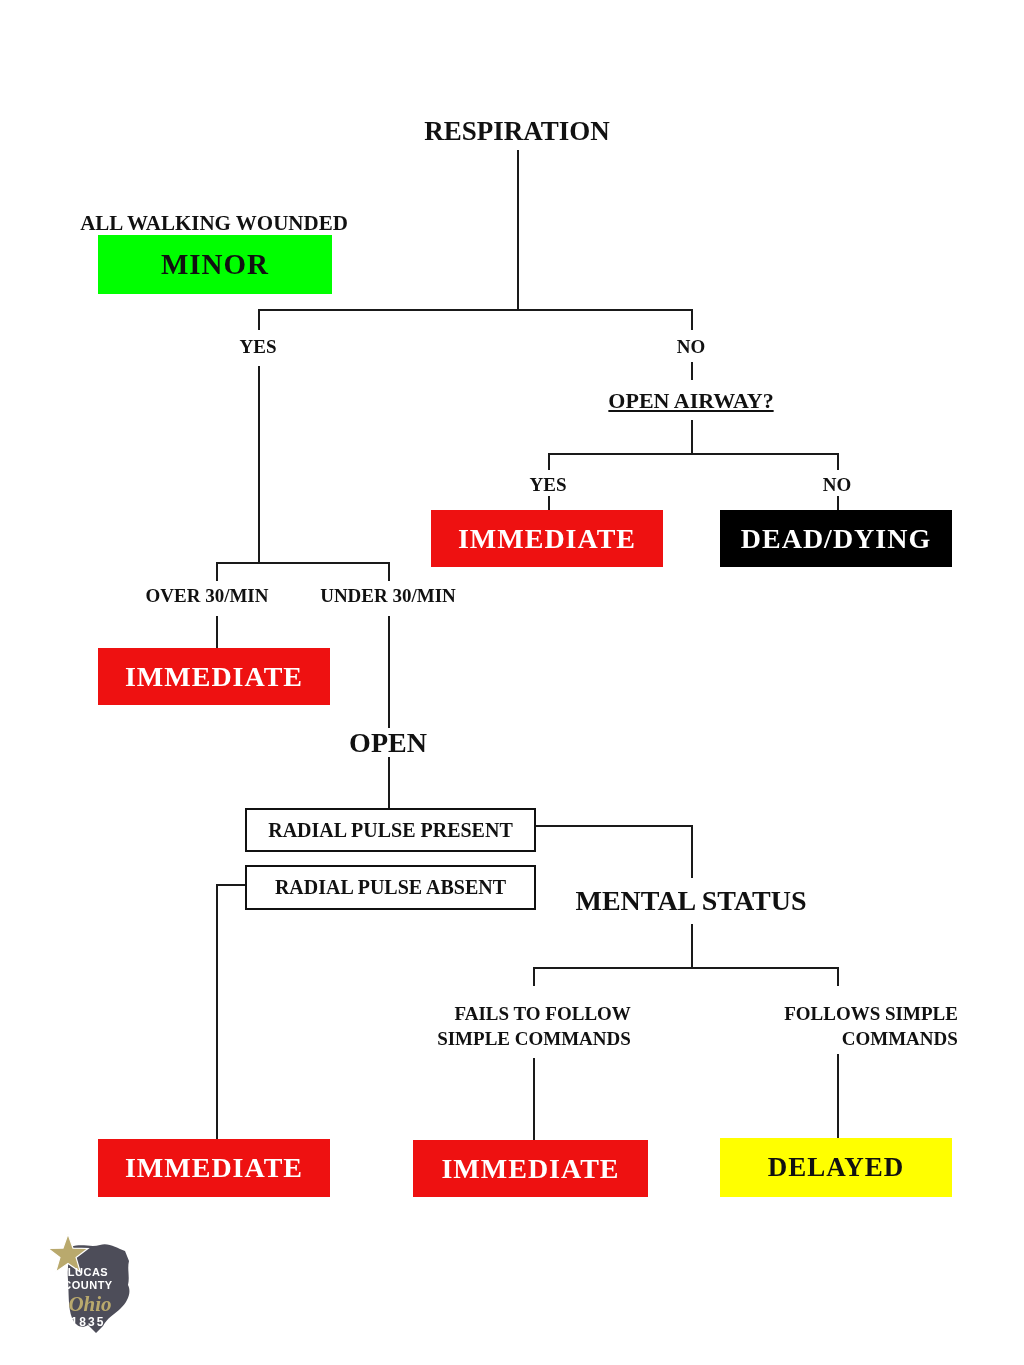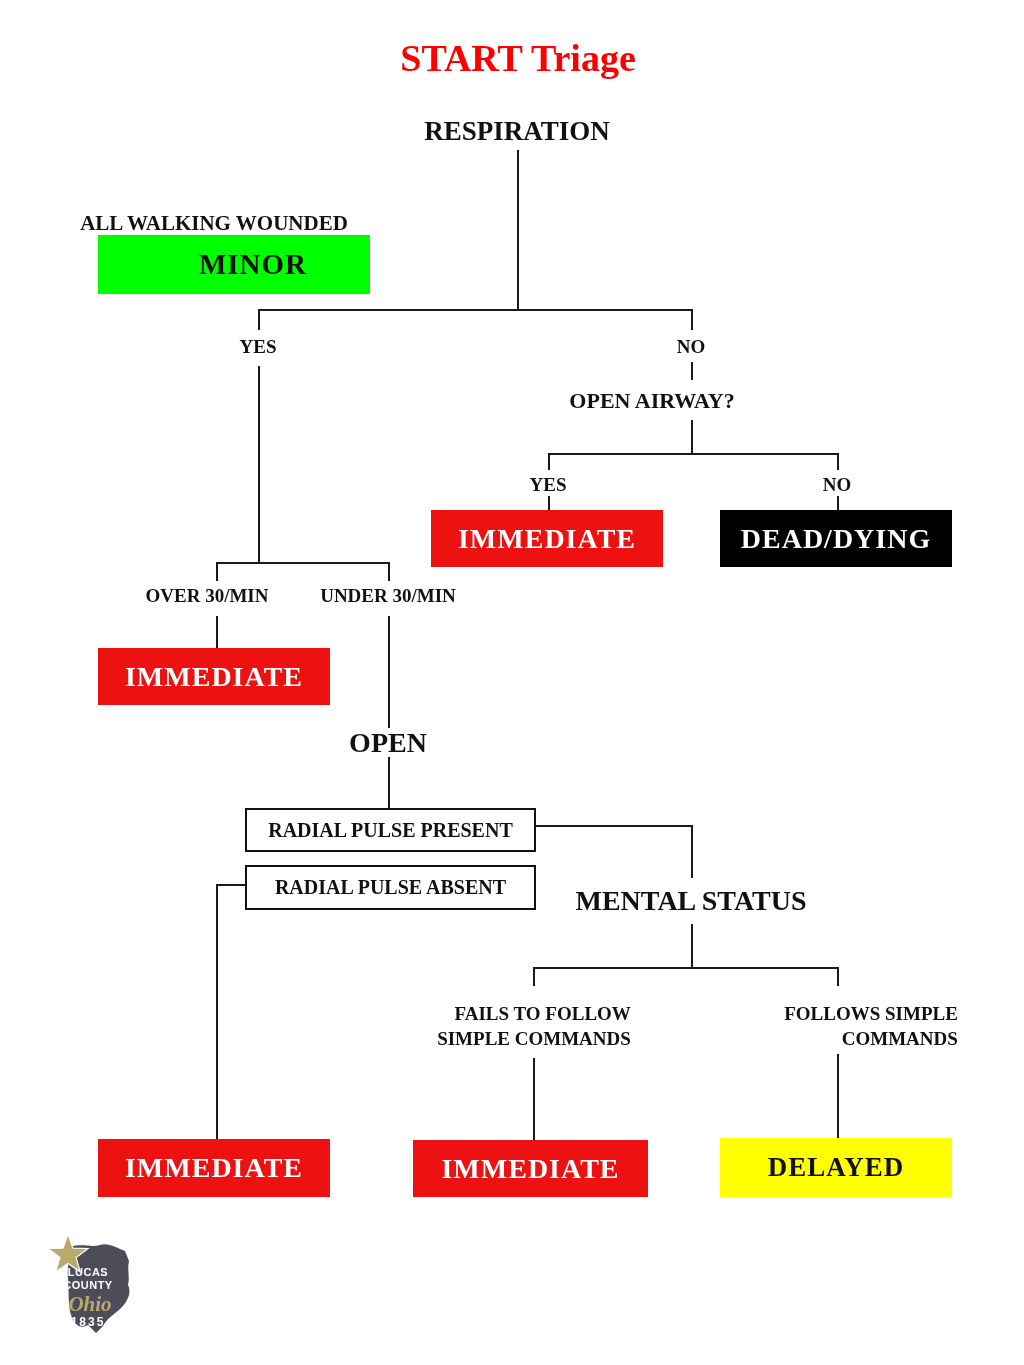--- a/index.html
+++ b/index.html
@@ -16,33 +16,32 @@
     font-weight:700;letter-spacing:1px;white-space:nowrap;
   }
   .white-t{color:#ffffff;}
   .outline{background:#ffffff;border:2px solid #111;letter-spacing:0;}
   .f19{font-size:19px;}
   .f20{font-size:20px;}
   .f21{font-size:21px;margin-top:8px;}
   .f22{font-size:22px;}
   .f27{font-size:27px;}
   .f28{font-size:28px;}
-  .f29{font-size:29px;padding-left:38px;}
+  .f29{font-size:29px;}
   .title{font-size:38px;letter-spacing:0;}
   .two-line span{display:block;line-height:25px;text-align:right;}
   .logo{position:absolute;left:44px;top:1234px;width:96px;height:102px;}
   .logo text{font-family:"Liberation Sans","DejaVu Sans",sans-serif;font-weight:700;}
   .logo .script{font-family:"Liberation Serif","DejaVu Serif",serif;font-style:italic;font-weight:700;}
 </style>
 </head>
 <body>
 
 <div class="page">
 
-  <div class="cx title" style="left: 518px; top: 36px; color: rgb(255, 0, 0);">START Triage</div>
 
   <div class="cx f27" style="left:517px;top:116px;">RESPIRATION</div>
   <div class="cx f21" style="left:214px;top:203px;">ALL WALKING WOUNDED</div>
 
   <div class="line v" style="left:517px;top:150px;height:160px;"></div>
   <div class="line h" style="left:258px;top:309px;width:435px;"></div>
   <div class="line v" style="left:258px;top:309px;height:21px;"></div>
   <div class="line v" style="left:691px;top:309px;height:21px;"></div>
   <div class="line v" style="left:258px;top:366px;height:196px;"></div>
   <div class="line v" style="left:691px;top:362px;height:18px;"></div>
@@ -64,21 +63,21 @@
   <div class="line v" style="left:216px;top:884px;height:255px;"></div>
   <div class="line v" style="left:691px;top:924px;height:44px;"></div>
   <div class="line h" style="left:533px;top:967px;width:306px;"></div>
   <div class="line v" style="left:533px;top:967px;height:19px;"></div>
   <div class="line v" style="left:837px;top:967px;height:19px;"></div>
   <div class="line v" style="left:533px;top:1058px;height:82px;"></div>
   <div class="line v" style="left:837px;top:1054px;height:84px;"></div>
 
   <div class="cx f19" style="left:258px;top:336px;">YES</div>
   <div class="cx f19" style="left:691px;top:336px;">NO</div>
-  <div class="cx f22" style="left:652px;top:388px;">OPEN AIRWAY?</div>
+  <div class="cx f22" style="left:691px;top:388px;text-decoration:underline;">OPEN AIRWAY?</div>
   <div class="cx f19" style="left:548px;top:474px;">YES</div>
   <div class="cx f19" style="left:837px;top:474px;">NO</div>
   <div class="cx f19" style="left:207px;top:585px;">OVER 30/MIN</div>
   <div class="cx f19" style="left:388px;top:585px;">UNDER 30/MIN</div>
   <div class="cx f28" style="left:388px;top:727px;">OPEN</div>
   <div class="cx f28" style="left:691px;top:885px;">MENTAL STATUS</div>
 
   <div class="cx f19 two-line" style="left:534px;top:1001px;">
     <span>FAILS TO FOLLOW</span>
     <span>SIMPLE COMMANDS</span>

